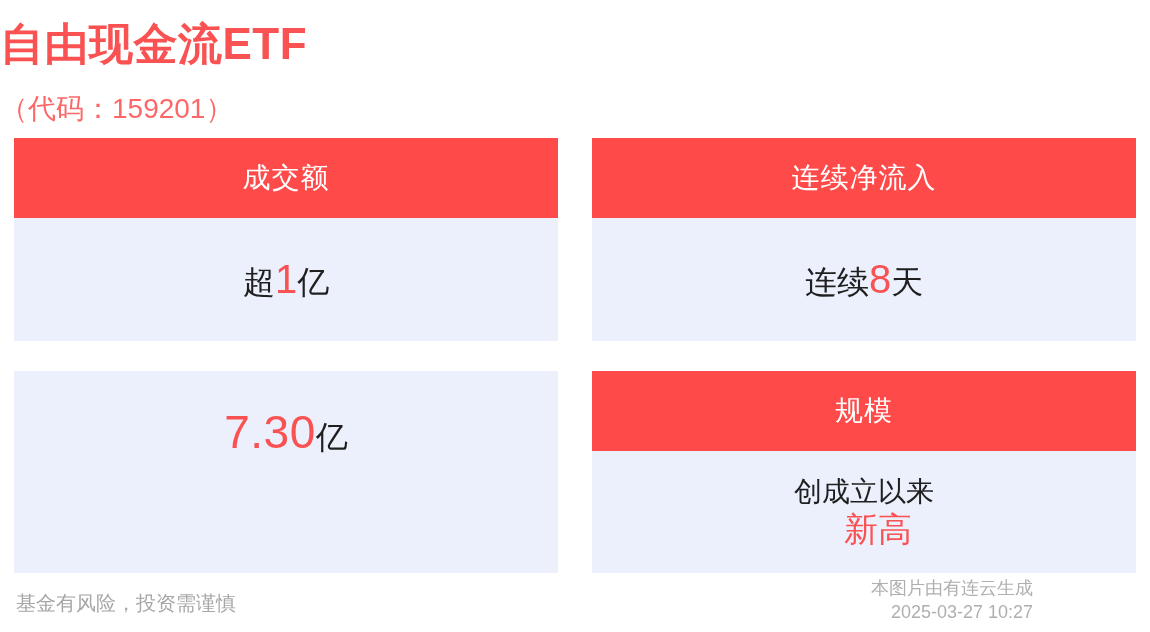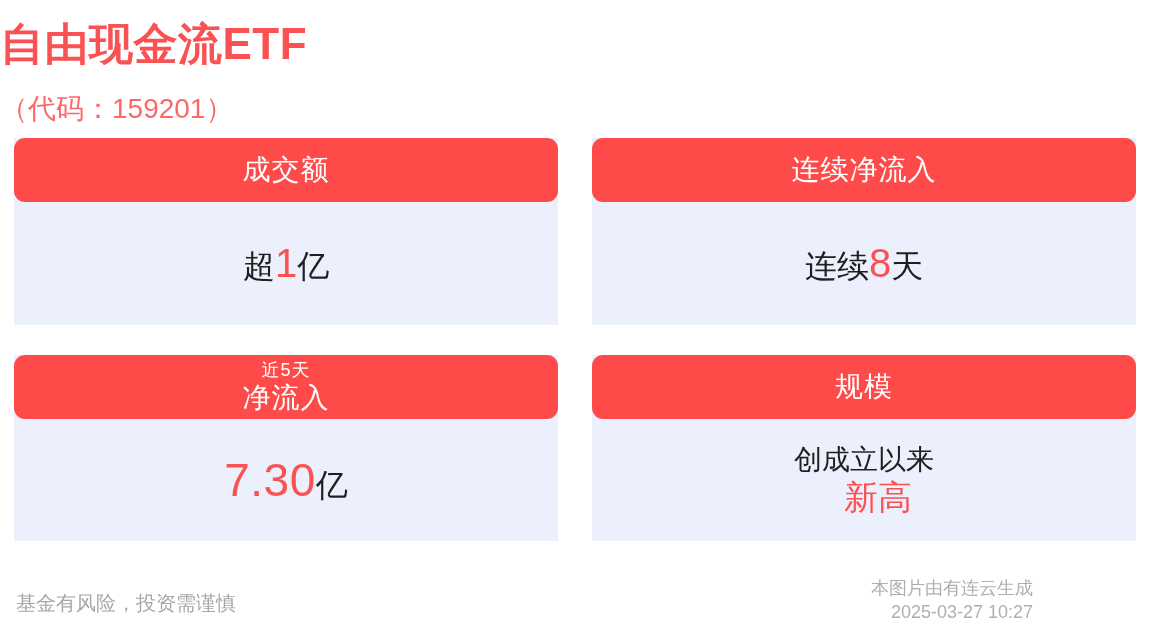--- a/index.html
+++ b/index.html
@@ -47,27 +47,26 @@
     row-gap: 30px;
   }
   .card {
     width: 544px;
     background: #EBF0FC;
     overflow: hidden;
   }
   .card-header {
     background: #FF4A4A;
     color: #FFFFFF;
-    height: 64px;
+    height: 80px;
     display: flex;
     flex-direction: column;
     align-items: center;
     justify-content: center;
     text-align: center;
-    border-radius: 11px;
   }
   .card-header .head-main {
     font-size: 28px;
     line-height: 34px;
     font-weight: normal;
     letter-spacing: 1px;
   }
   .card-header .head-sub {
     font-size: 18px;
     line-height: 22px;
@@ -175,24 +174,20 @@
     <div class="card-body">
       <div class="val-line">
         <span class="txt-dark">连续</span>
         <span class="num-red-lg">8</span>
         <span class="txt-dark">天</span>
       </div>
     </div>
   </div>
 
   <div class="card">
-    <div class="card-header">
-      <div class="head-sub">近5天</div>
-      <div class="head-main">净流入</div>
-    </div>
     <div class="card-body tall">
       <div class="val-line">
         <span class="num-red-xl">7.30</span>
         <span class="txt-dark">亿</span>
       </div>
     </div>
   </div>
 
   <div class="card">
     <div class="card-header">

